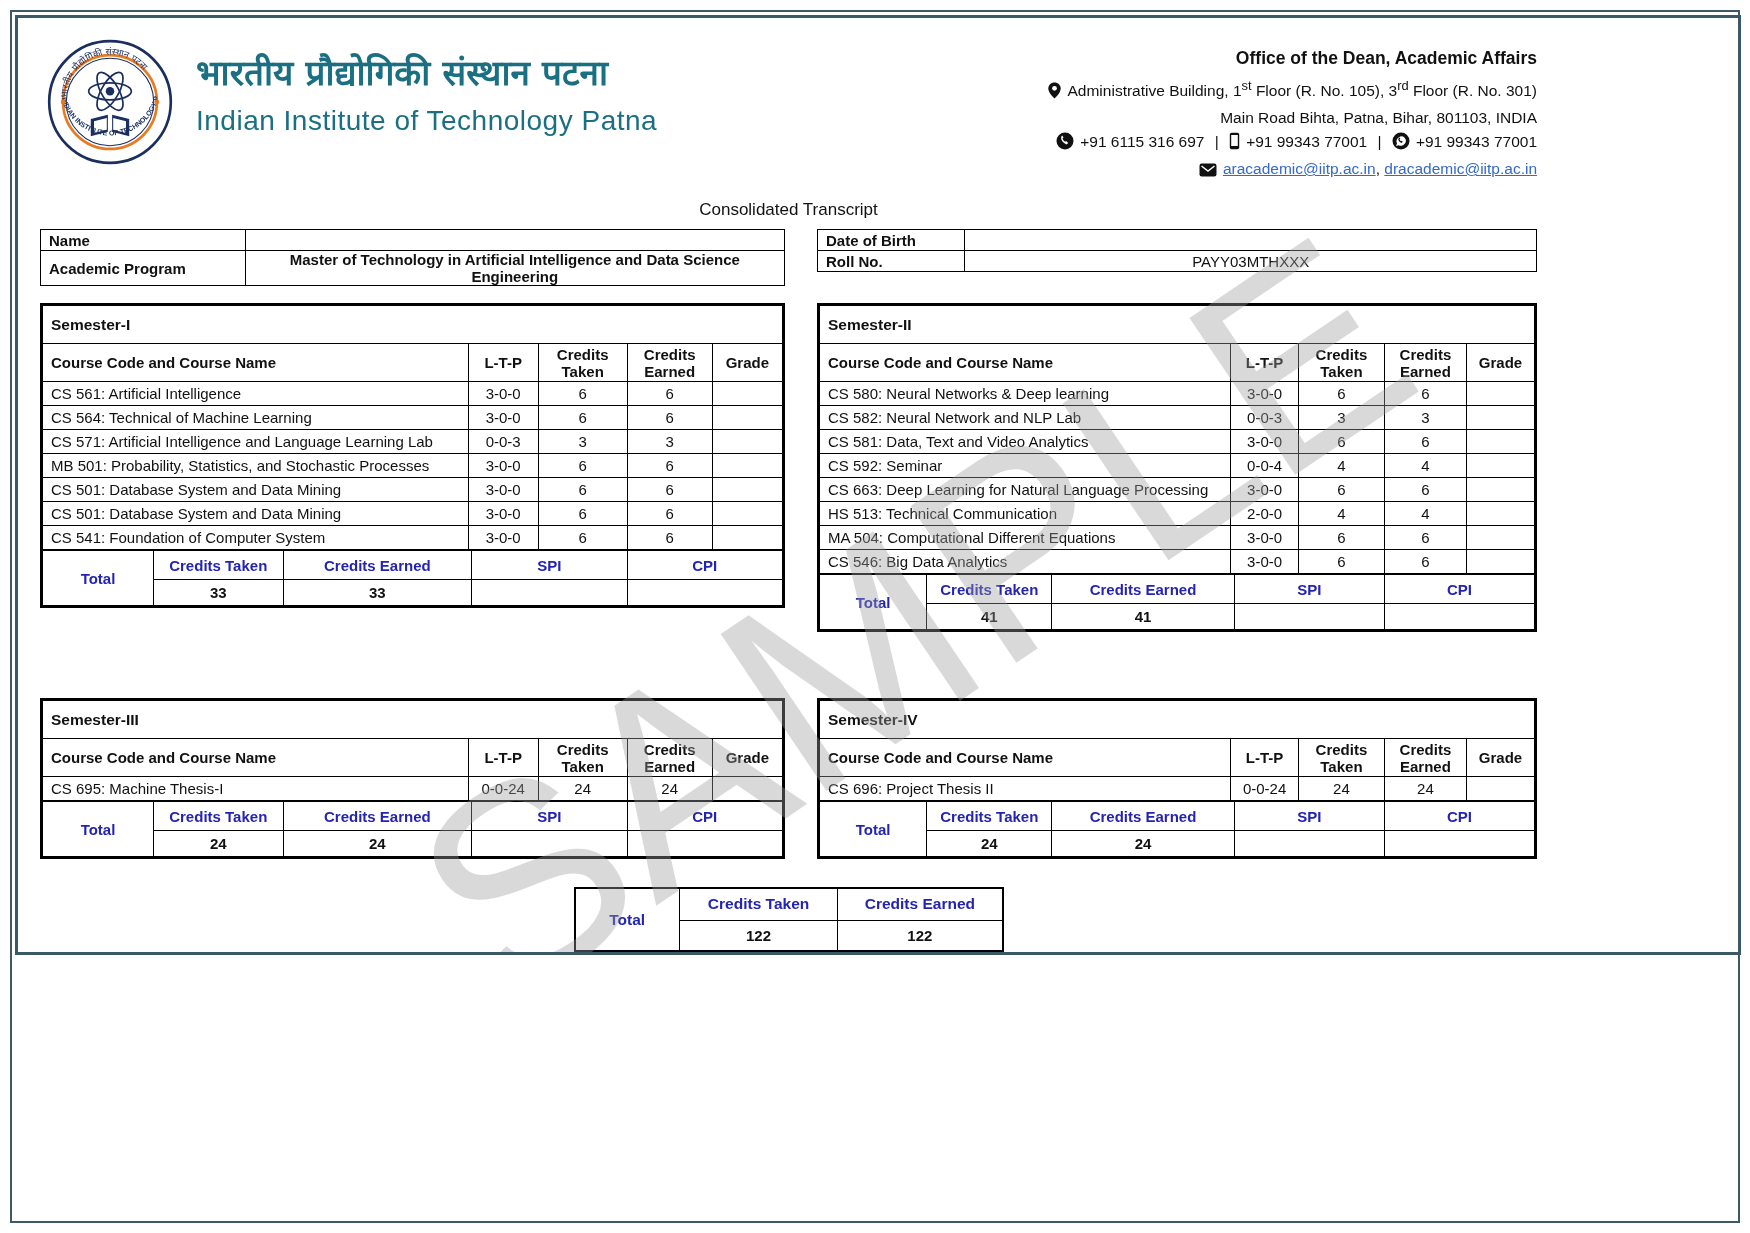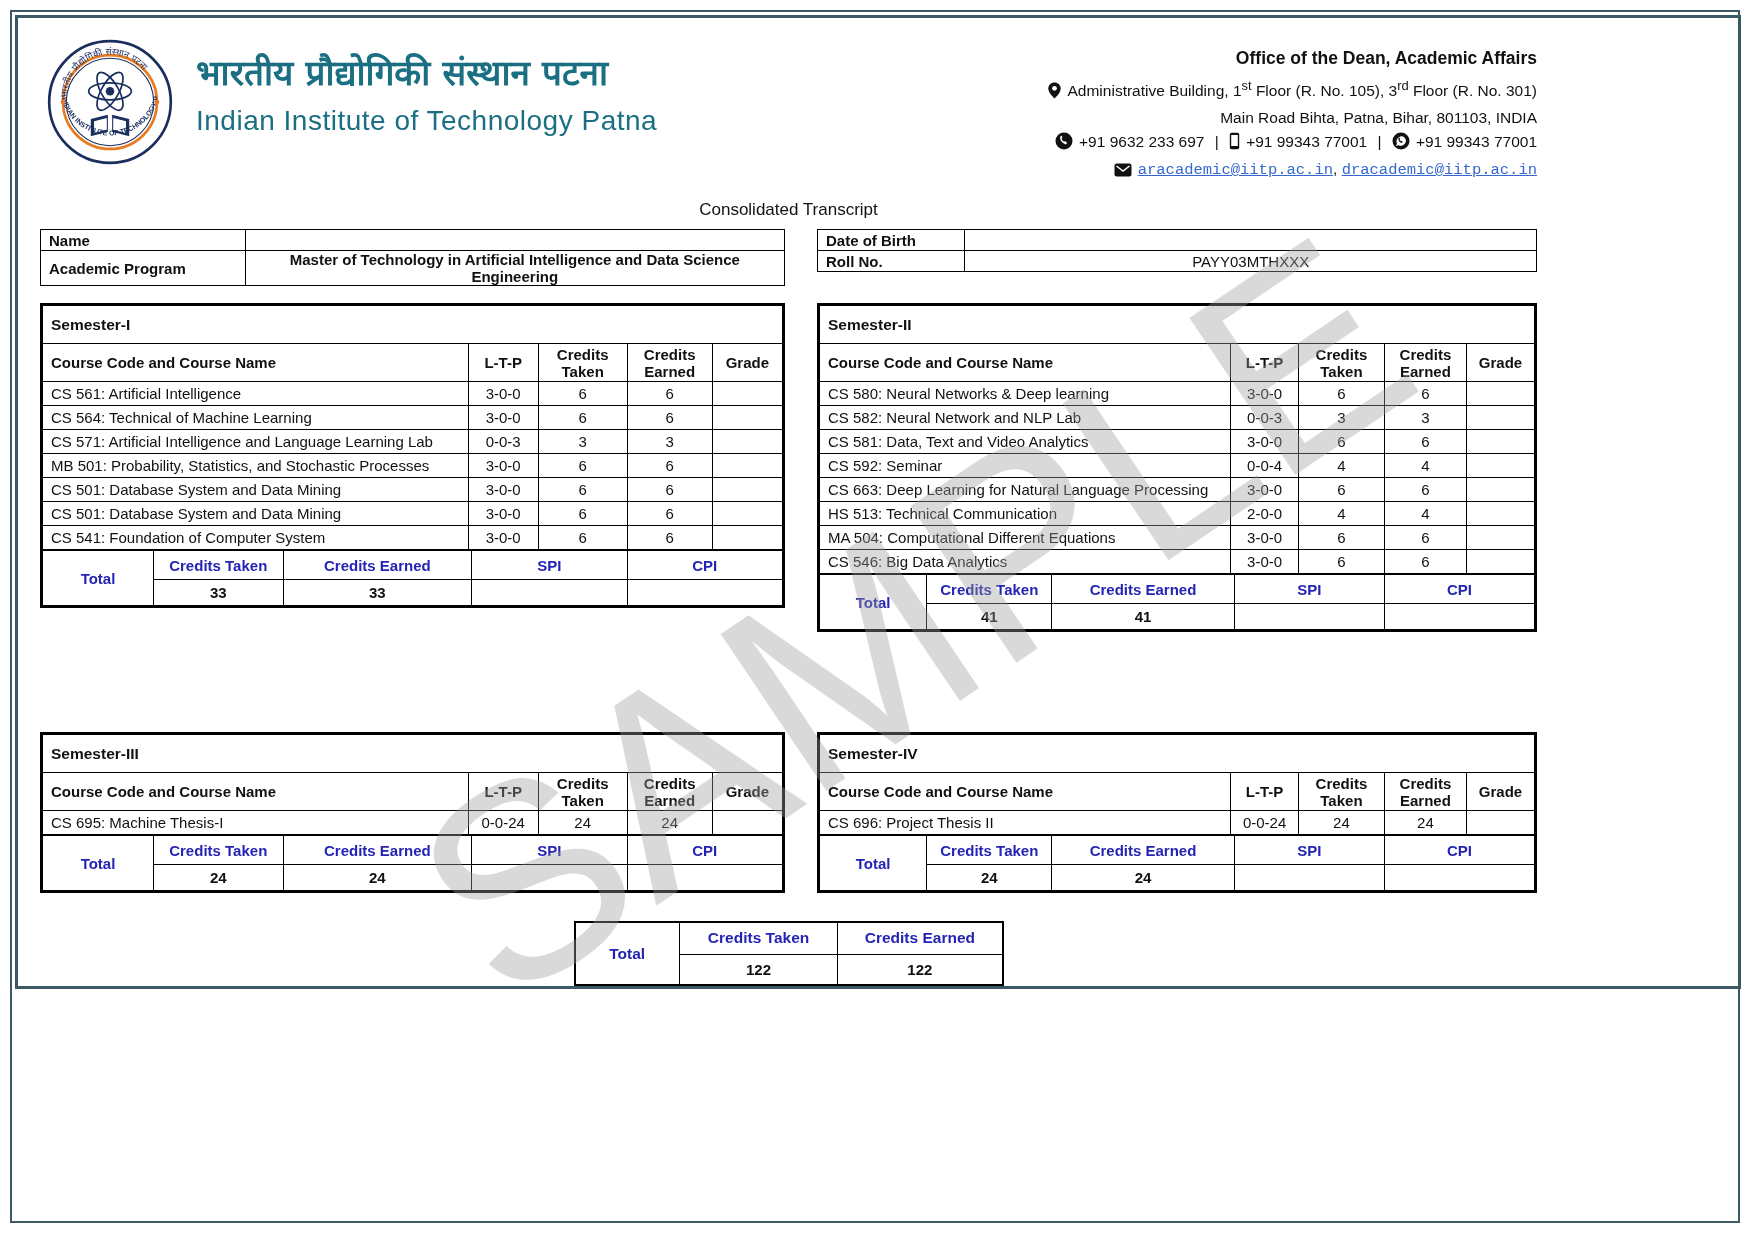--- a/index.html
+++ b/index.html
@@ -20,21 +20,21 @@
   .content { width:1497px; margin-left:22px; position:relative; }
 
   
   .header { display:flex; margin-top:20px; }
   .logo-wrap { width:128px; height:128px; flex:0 0 auto; margin-left:6px; }
   .inst-names { margin-left:22px; margin-top:10px; }
   .inst-hindi { font-size:35px; font-weight:bold; color:#1b6f82; font-family:"DejaVu Sans","Liberation Sans",sans-serif; }
   .inst-english { font-size:28px; color:#1b6f82; margin-top:10px; letter-spacing:0.5px; }
   .contact { flex:1; text-align:right; font-size:15.5px; line-height:24px; margin-top:8px; }
   .contact .office { font-size:17.5px; font-weight:bold; margin-bottom:4px; }
-  .contact a { color:#3568cf; text-decoration:underline;font-family:Liberation Mono, monospace; }
+  .contact a { color:#3568cf; text-decoration:underline; }
   .cicon { display:inline-block; vertical-align:-3px; margin-right:6px; }
   .pipe { margin:0 6px; }
 
   
   .doc-title { text-align:center; font-size:17px; font-weight:normal; margin-top:16px; }
 
   
   .two-col { display:flex; gap:32px; align-items:flex-start; }
   .col-left  { width:745px; flex:0 0 auto; }
   .col-right { width:720px; flex:0 0 auto; }
@@ -45,21 +45,21 @@
   td { border:1px solid #000; font-size:15px; padding:0 8px; }
   .info-table td { height:21px; }
   .info-label { font-weight:bold; }
   .info-value { text-align:center;margin-left:18px; }
   .info-value.bold { font-weight:bold; }
   .w-label-l { width:27.5%; }
   .w-label-r { width:20.5%; }
 
   
   .sem-row-1 { margin-top:17px; }
-  .sem-row-2 { margin-top:100px; }
+  .sem-row-2 { margin-top:66px; }
   .sem-block { border:2px solid #000; background:transparent; }
   .sem-title td { text-align:left; font-weight:bold; height:38px; font-size:15.5px; }
   .col-head td { font-weight:bold; text-align:center; height:38px; line-height:17px; }
   .col-head td.c-course { text-align:left; }
   .course-row td { height:24px; }
   .course-row .c-ltp, .course-row .c-num { text-align:center; }
   col.c-course { width:57.5%; }
   col.c-ltp    { width:9.5%; }
   col.c-taken  { width:12%; }
   col.c-earned { width:11.5%; }
@@ -152,21 +152,21 @@
                 </svg>
           </span><span>Administrative Building, 1</span><sup>st</sup><span> Floor (R. No. 105), 3</span><sup>rd</sup><span> Floor (R. No. 301)</span>
         </div>
         <div>Main Road Bihta, Patna, Bihar, 801103, INDIA</div>
         <div>
           <span class="cicon">
             <svg width="18" height="18" viewBox="0 0 18 18">
                   <circle cx="9" cy="9" r="8.5" fill="#111"></circle>
                   <path d="M5.2 4.8 q-0.9 4.5 5.2 7.8 l1.9-1.6 -2.2-2 -1 0.8 q-2.2-1.6-2.6-3.6 l1.1-0.7 -1.4-2.1 z" fill="#fff"></path>
                 </svg>
-          </span><span>+91 9632 233 697</span>
+          </span><span>+91 6115 316 697</span>
           <span class="pipe">|</span>
           <span class="cicon">
             <svg width="11" height="18" viewBox="0 0 11 18">
                   <rect x="0.8" y="0.8" width="9.4" height="16.4" rx="1.8" fill="#111"></rect>
                   <rect x="2.2" y="3" width="6.6" height="11" fill="#fff"></rect>
                 </svg>
           </span><span>+91 99343 77001</span>
           <span class="pipe">|</span>
           <span class="cicon">
             <svg width="18" height="18" viewBox="0 0 18 18">

